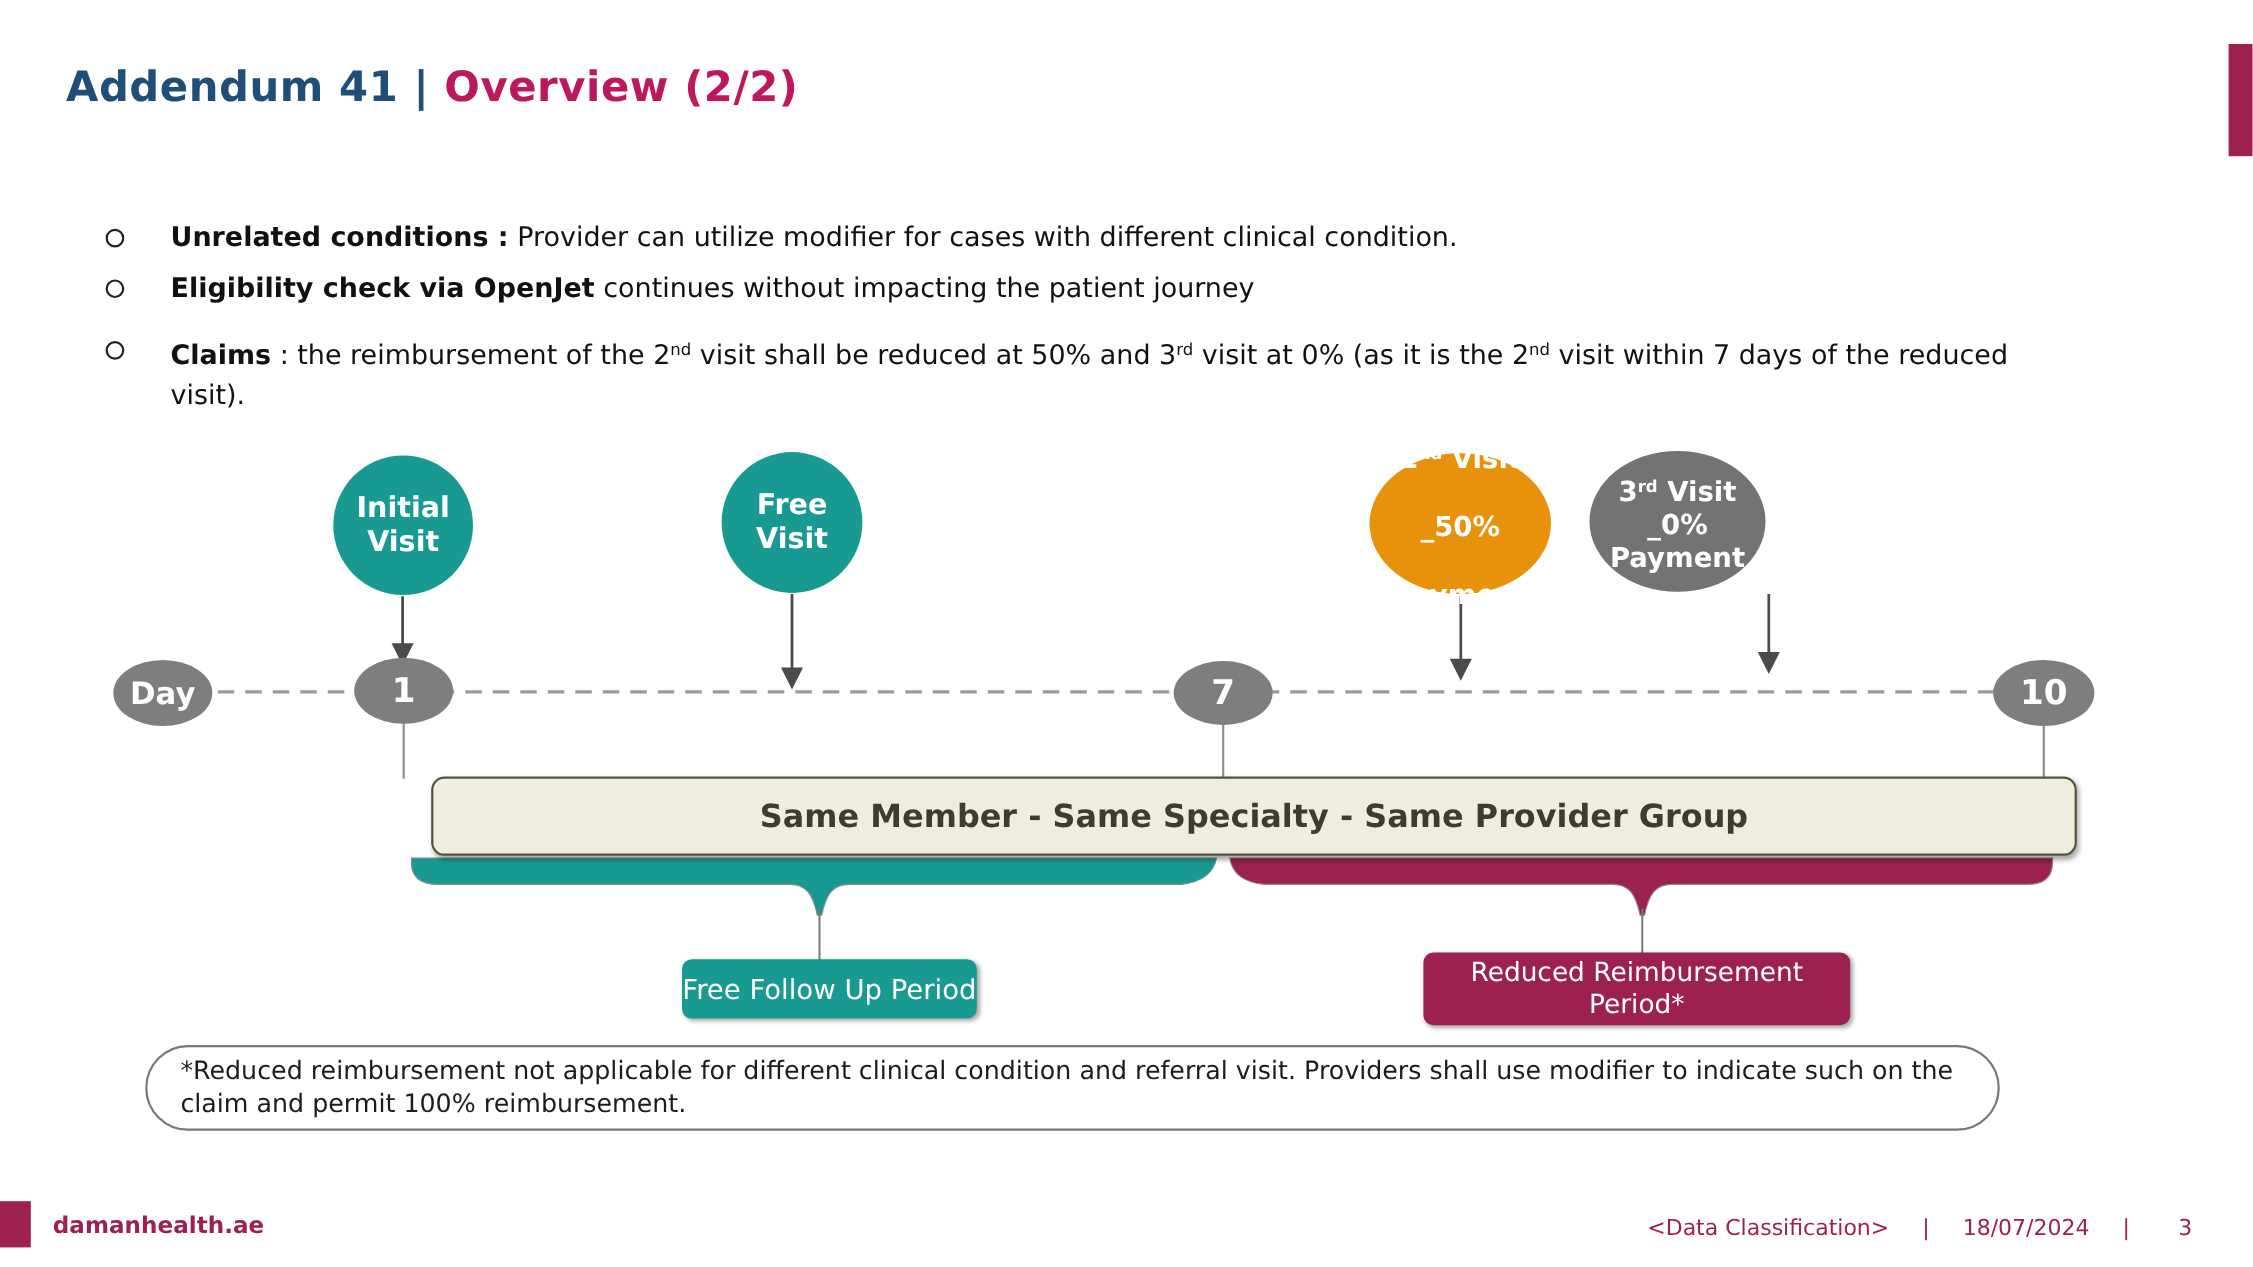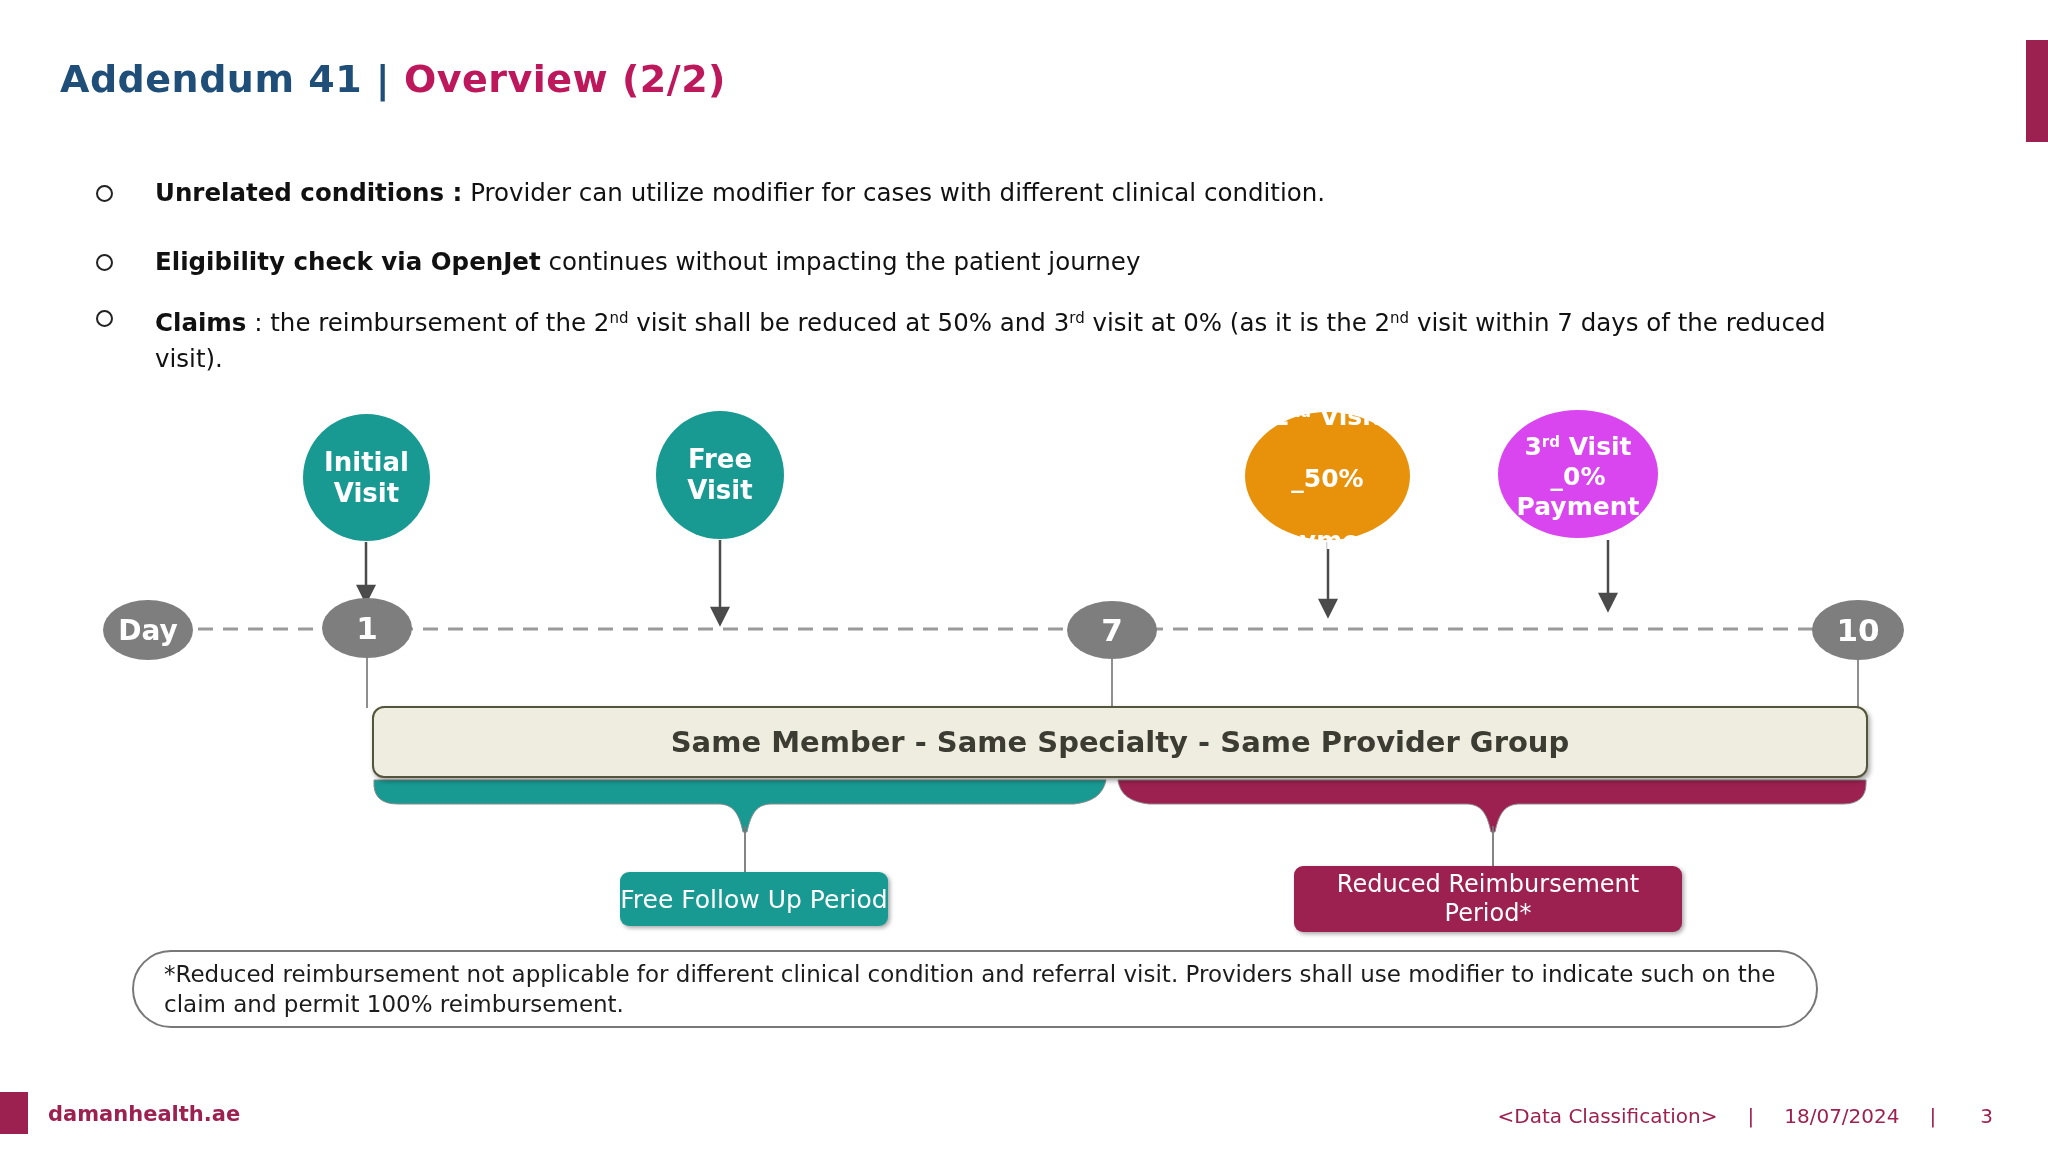--- a/index.html
+++ b/index.html
@@ -18,43 +18,43 @@
   #logo{position:absolute;left:1856px;top:12px;width:150px;text-align:center;color:#1F4E79;}
   #logo .arabic{font-size:33px;font-weight:bold;line-height:1.05;direction:rtl;}
   #logo .wordmark{font-size:29px;font-weight:bold;line-height:1.1;}
   #logo .tm{font-size:9px;font-weight:normal;vertical-align:baseline;}
 
   
   .bullet{position:absolute;left:96px;width:1800px;display:flex;font-size:24.5px;line-height:36px;color:#111;}
   .marker{flex:none;width:13px;height:13px;border:2px solid #222;border-radius:50%;margin:10px 42px 0 0;}
   .bold{font-weight:bold;}
   .sp{font-size:15px;vertical-align:8px;}
-  #b1{top:175px;} #b2{top:244px;} #b3{top:300px;}
+  #b1{top:198px;} #b2{top:244px;} #b3{top:300px;}
 
   
   #gfx{position:absolute;left:0;top:0;width:2048px;height:1152px;}
 
   
   .vcircle{position:absolute;border-radius:50%;color:#fff;font-weight:bold;display:flex;flex-direction:column;
            align-items:center;justify-content:center;text-align:center;}
   #v1{left:303px;top:414px;width:127px;height:127px;background:#189A92;font-size:26px;line-height:31px;}
   #v2{left:656px;top:411px;width:128px;height:128px;background:#189A92;font-size:26px;line-height:31px;}
   #v3{left:1245px;top:412px;width:165px;height:128px;background:#E8920B;font-size:25px;line-height:30px;gap:32px;}
-  #v4{left:1498px;top:410px;width:160px;height:128px;background:#d946ef;font-size:25px;line-height:30px;}
+  #v4{left:1445px;top:410px;width:160px;height:128px;background:#737373;font-size:25px;line-height:30px;}
 
   
   .oval{position:absolute;background:#7E7E7E;border-radius:50%;color:#fff;font-weight:bold;
         display:flex;align-items:center;justify-content:center;}
   #day{left:103px;top:600px;width:90px;height:60px;font-size:28px;}
   #m1{left:322px;top:598px;width:90px;height:60px;font-size:31px;}
   #m7{left:1067px;top:601px;width:90px;height:58px;font-size:31px;}
   #m14{left:1812px;top:600px;width:92px;height:60px;font-size:31px;}
 
   
-  #memberbox{position:absolute;left:372px;top:706px;width:1496px;height:72px;background:#EFECE0;
+  #memberbox{position:absolute;left:392px;top:706px;width:1496px;height:72px;background:#EFECE0;
              border:2.5px solid #55553B;border-radius:12px;box-sizing:border-box;
              box-shadow:2px 3px 5px rgba(0,0,0,.35);display:flex;align-items:center;justify-content:center;
              font-size:29px;font-weight:bold;color:#3C3C32;}
 
   
   #lp{position:absolute;left:610px;top:872px;width:268px;height:54px;background:#189A92;border-radius:9px;
       color:#fff;font-size:25px;display:flex;align-items:center;justify-content:center;
       box-shadow:2px 2px 4px rgba(0,0,0,.35);margin-left:10px;}
   #rp{position:absolute;left:1294px;top:866px;width:388px;height:66px;background:#9C2150;border-radius:9px;
       color:#fff;font-size:24px;line-height:29px;display:flex;flex-direction:column;align-items:center;

